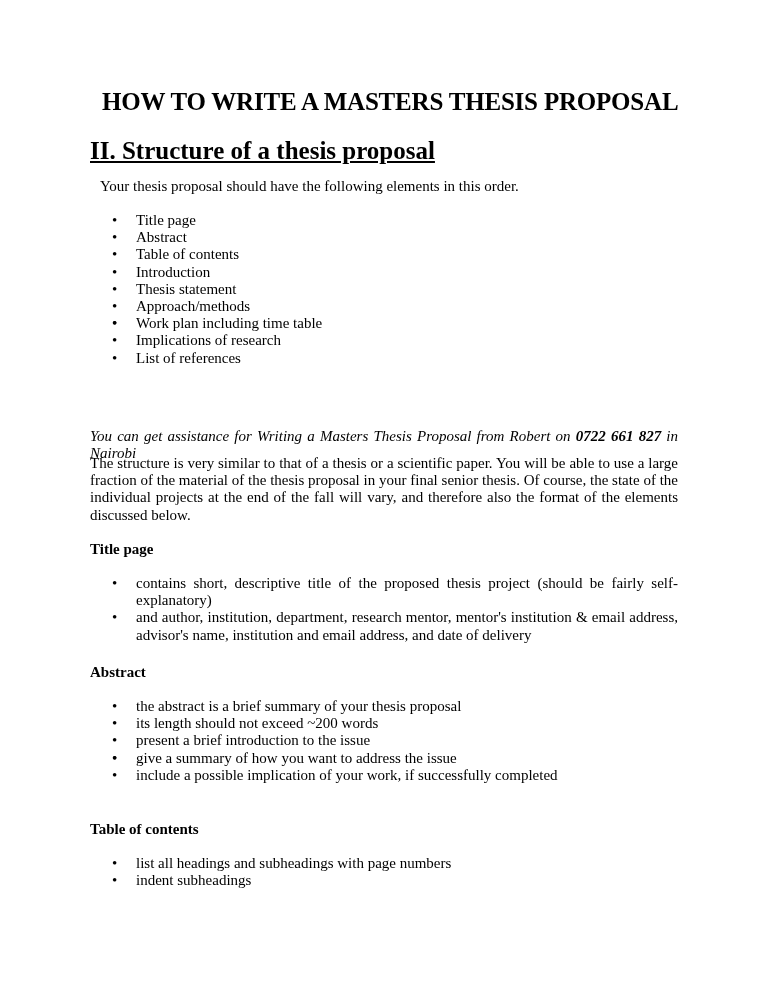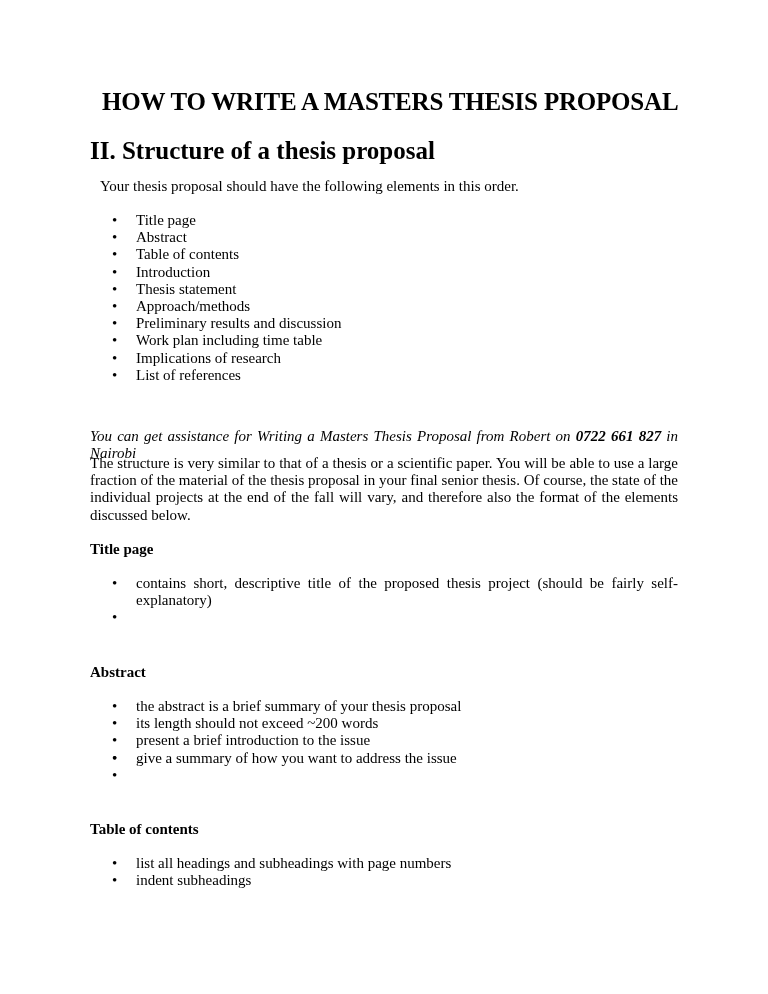--- a/index.html
+++ b/index.html
@@ -32,20 +32,21 @@
       letter-spacing: -0.2px;
     }
     .section-title {
       position: absolute;
       top: 137px;
       left: 0;
       margin: 0;
       font-size: 25px;
       font-weight: bold;
       white-space: nowrap;
+      text-decoration: underline;
     }
     .intro {
       position: absolute;
       top: 178px;
       left: 10px;
       margin: 0;
       font-size: 15px;
       line-height: 17px;
       white-space: nowrap;
     }
@@ -122,44 +123,44 @@
 
   <p class="intro">Your thesis proposal should have the following elements in this order.</p>
 
   <ul class="bullets" id="toc-list">
     <li><span class="dot">•</span><span>Title page</span></li>
     <li><span class="dot">•</span><span>Abstract</span></li>
     <li><span class="dot">•</span><span>Table of contents</span></li>
     <li><span class="dot">•</span><span>Introduction</span></li>
     <li><span class="dot">•</span><span>Thesis statement</span></li>
     <li><span class="dot">•</span><span>Approach/methods</span></li>
-    <li><span class="dot">•</span><span>Preliminary results and discussion</span></li>
+    <li><span class="dot">•</span></li>
     <li><span class="dot">•</span><span>Work plan including time table</span></li>
     <li><span class="dot">•</span><span>Implications of research</span></li>
     <li><span class="dot">•</span><span>List of references</span></li>
   </ul>
 
   <p class="assist"><span>You can get assistance for Writing a Masters Thesis Proposal from Robert on </span><b>0722 661 827</b><span> in Nairobi</span></p>
 
   <p class="body-para">The structure is very similar to that of a thesis or a scientific paper. You will be able to use a large fraction of the material of the thesis proposal in your final senior thesis. Of course, the state of the individual projects at the end of the fall will vary, and therefore also the format of the elements discussed below.</p>
 
   <h3 class="sub-heading" id="h-title-page">Title page</h3>
   <ul class="bullets justify" id="list-title-page">
     <li><span class="dot">•</span><span>contains short, descriptive title of the proposed thesis project  (should be fairly self-explanatory)</span></li>
-    <li><span class="dot">•</span></li>
+    <li><span class="dot">•</span><span>and author, institution, department, research mentor, mentor's institution &amp; email address, advisor's name, institution and email address, and date of delivery</span></li>
   </ul>
 
   <h3 class="sub-heading" id="h-abstract">Abstract</h3>
   <ul class="bullets" id="list-abstract">
     <li><span class="dot">•</span><span>the abstract is a brief summary of your thesis proposal</span></li>
     <li><span class="dot">•</span><span>its length should not exceed ~200 words</span></li>
     <li><span class="dot">•</span><span>present a brief introduction to the issue</span></li>
     <li><span class="dot">•</span></li>
     <li><span class="dot">•</span><span>give a summary of how you want to address the issue</span></li>
-    <li><span class="dot">•</span></li>
+    <li><span class="dot">•</span><span>include a possible implication of your work, if successfully completed</span></li>
   </ul>
 
   <h3 class="sub-heading" id="h-toc">Table of contents</h3>
   <ul class="bullets" id="list-toc">
     <li><span class="dot">•</span><span>list all headings and subheadings with page numbers</span></li>
     <li><span class="dot">•</span><span>indent subheadings</span></li>
   </ul>
 
 </div>
 

